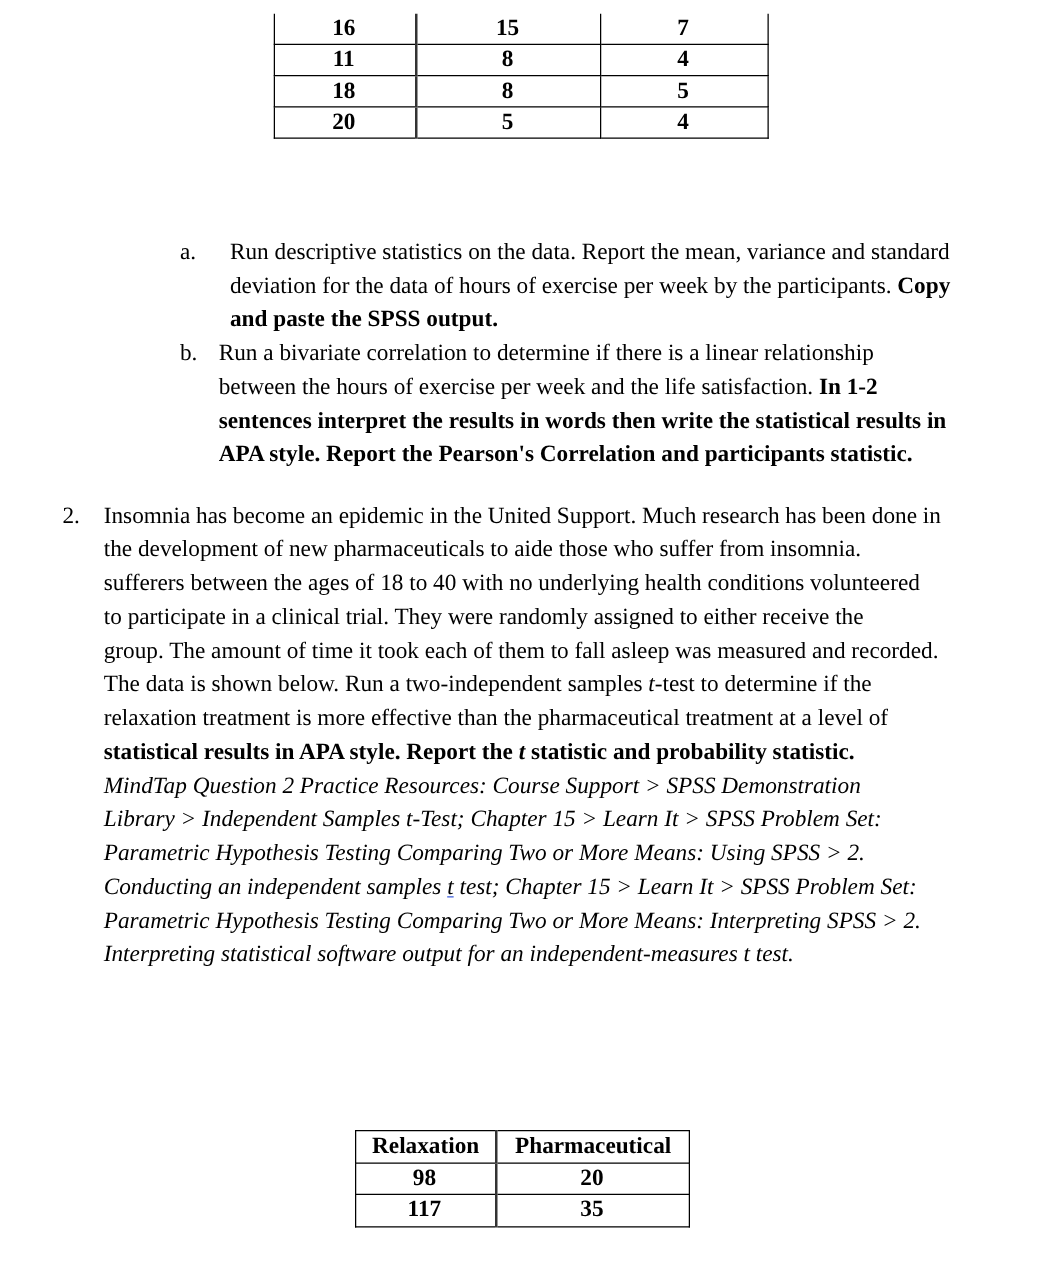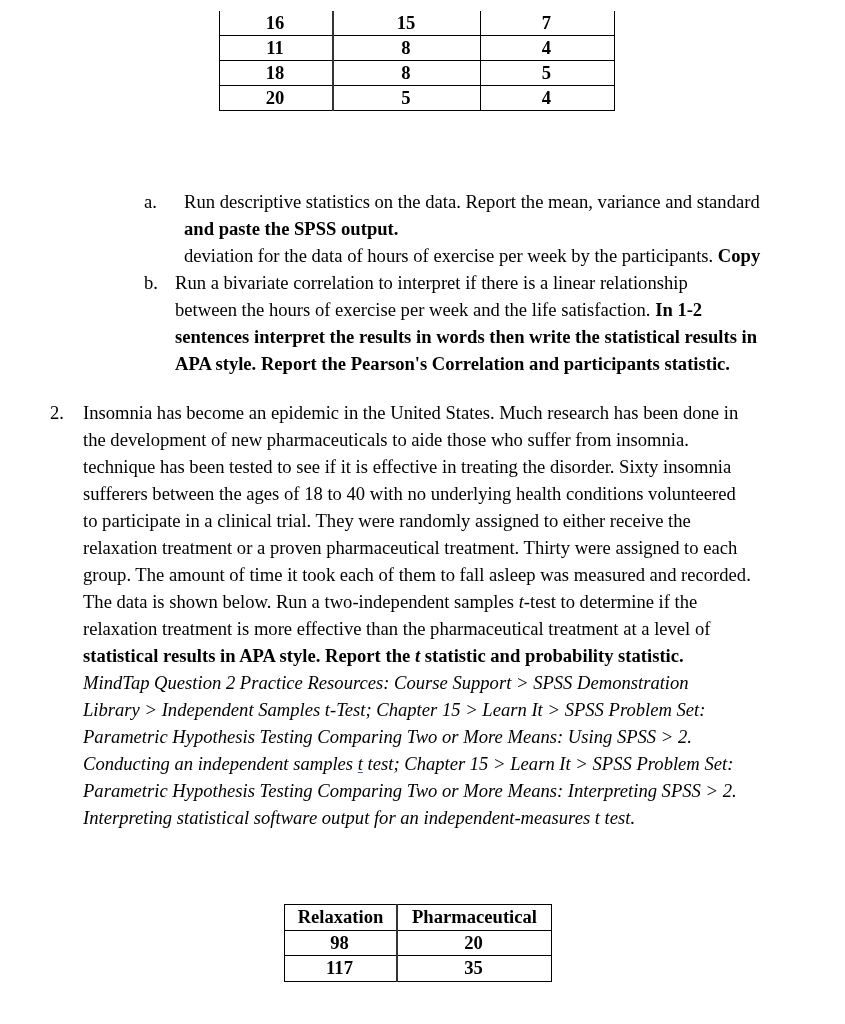--- a/index.html
+++ b/index.html
@@ -110,44 +110,42 @@
       <td>5</td>
       <td>4</td>
     </tr>
   </tbody>
 </table>
 
 <div id="item-a" class="list-item">
   <span class="marker">a.</span>
   <div class="item-text">
     <span class="line"><span>Run descriptive statistics on the data. Report the mean, variance and standard</span></span>
+    <span class="line"><span>deviation for the data of hours of exercise per week by the participants. </span><b>Copy</b></span>
     <span class="line"><b>and paste the SPSS output.</b></span>
-    <span class="line"><span>deviation for the data of hours of exercise per week by the participants. </span><b>Copy</b></span>
   </div>
 </div>
 
 <div id="item-b" class="list-item">
   <span class="marker">b.</span>
   <div class="item-text">
-    <span class="line"><span>Run a bivariate correlation to interpret if there is a linear relationship</span></span>
+    <span class="line"><span>Run a bivariate correlation to determine if there is a linear relationship</span></span>
     <span class="line"><span>between the hours of exercise per week and the life satisfaction. </span><b>In 1-2</b></span>
     <span class="line"><b>sentences interpret the results in words then write the statistical results in</b></span>
     <span class="line"><b>APA style. Report the Pearson's Correlation and participants statistic.</b></span>
   </div>
 </div>
 
 <div id="item-2" class="list-item">
   <span class="marker">2.</span>
   <div class="item-text">
-    <span class="line">Insomnia has become an epidemic in the United States. Much research has been done in</span>
+    <span class="line">Insomnia has become an epidemic in the United Support. Much research has been done in</span>
     <span class="line">the development of new pharmaceuticals to aide those who suffer from insomnia.</span>
-    <span class="line">technique has been tested to see if it is effective in treating the disorder. Sixty insomnia</span>
     <span class="line">sufferers between the ages of 18 to 40 with no underlying health conditions volunteered</span>
     <span class="line">to participate in a clinical trial. They were randomly assigned to either receive the</span>
-    <span class="line">relaxation treatment or a proven pharmaceutical treatment. Thirty were assigned to each</span>
     <span class="line">group. The amount of time it took each of them to fall asleep was measured and recorded.</span>
     <span class="line"><span>The data is shown below. Run a two-independent samples </span><i>t</i><span>-test to determine if the</span></span>
     <span class="line">relaxation treatment is more effective than the pharmaceutical treatment at a level of</span>
     <span class="line"><b>statistical results in APA style. Report the </b><b><i>t</i></b><b> statistic and probability statistic.</b></span>
     <span class="line"><i>MindTap Question 2 Practice Resources: Course Support &gt; SPSS Demonstration</i></span>
     <span class="line"><i>Library &gt; Independent Samples t-Test; Chapter 15 &gt; Learn It &gt; SPSS Problem Set:</i></span>
     <span class="line"><i>Parametric Hypothesis Testing Comparing Two or More Means: Using SPSS &gt; 2.</i></span>
     <span class="line"><i>Conducting an independent samples </i><i class="under-t">t</i><i> test; Chapter 15 &gt; Learn It &gt; SPSS Problem Set:</i></span>
     <span class="line"><i>Parametric Hypothesis Testing Comparing Two or More Means: Interpreting SPSS &gt; 2.</i></span>
     <span class="line"><i>Interpreting statistical software output for an independent-measures t test.</i></span>

